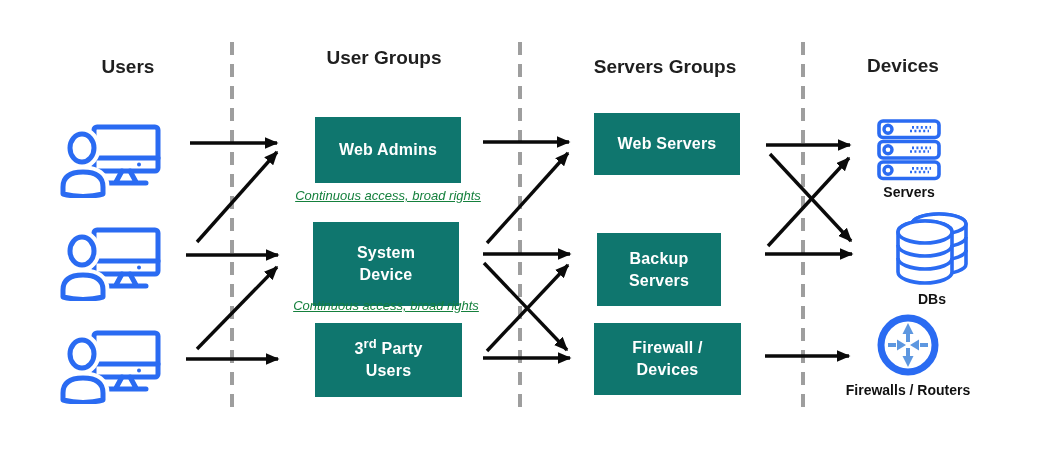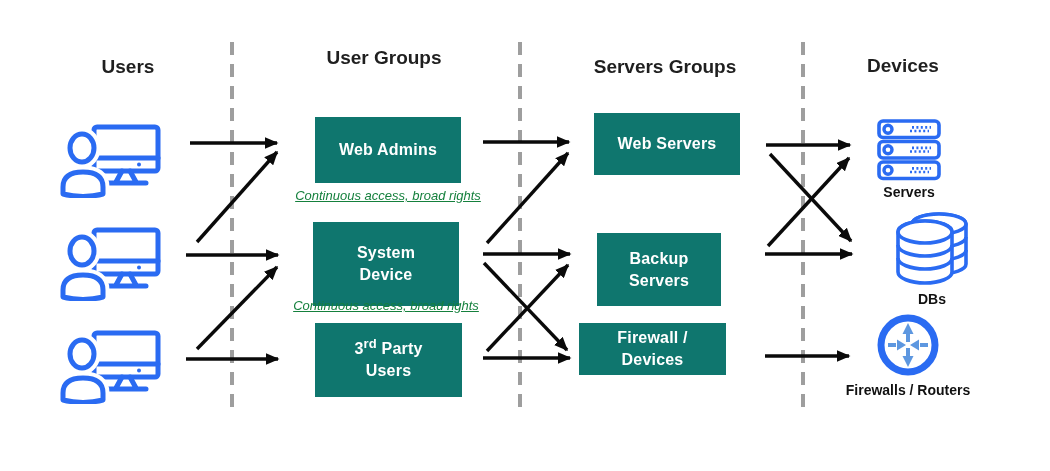--- a/index.html
+++ b/index.html
@@ -114,21 +114,21 @@
     <div>Users</div>
   </div>
 
   <div class="group-box" style="left:594px;top:113px;width:146px;height:62px">
     <div>Web Servers</div>
   </div>
   <div class="group-box" style="left:597px;top:233px;width:124px;height:73px">
     <div>Backup</div>
     <div>Servers</div>
   </div>
-  <div class="group-box" style="left:579px;top:323px;width:147px;height:52px">
+  <div class="group-box" style="left:594px;top:323px;width:147px;height:72px">
     <div>Firewall /</div>
     <div>Devices</div>
   </div>
 
   <div class="device" style="left:876px;top:119px;width:66px">
     <svg width="64" height="62" viewBox="0 0 64 62">
       <g fill="none" stroke="#2a6bf2" stroke-width="3.6">
         <rect x="2" y="2" width="60" height="16.5" rx="4"></rect>
         <rect x="2" y="22.5" width="60" height="16.5" rx="4"></rect>
         <rect x="2" y="43" width="60" height="16.5" rx="4"></rect>

